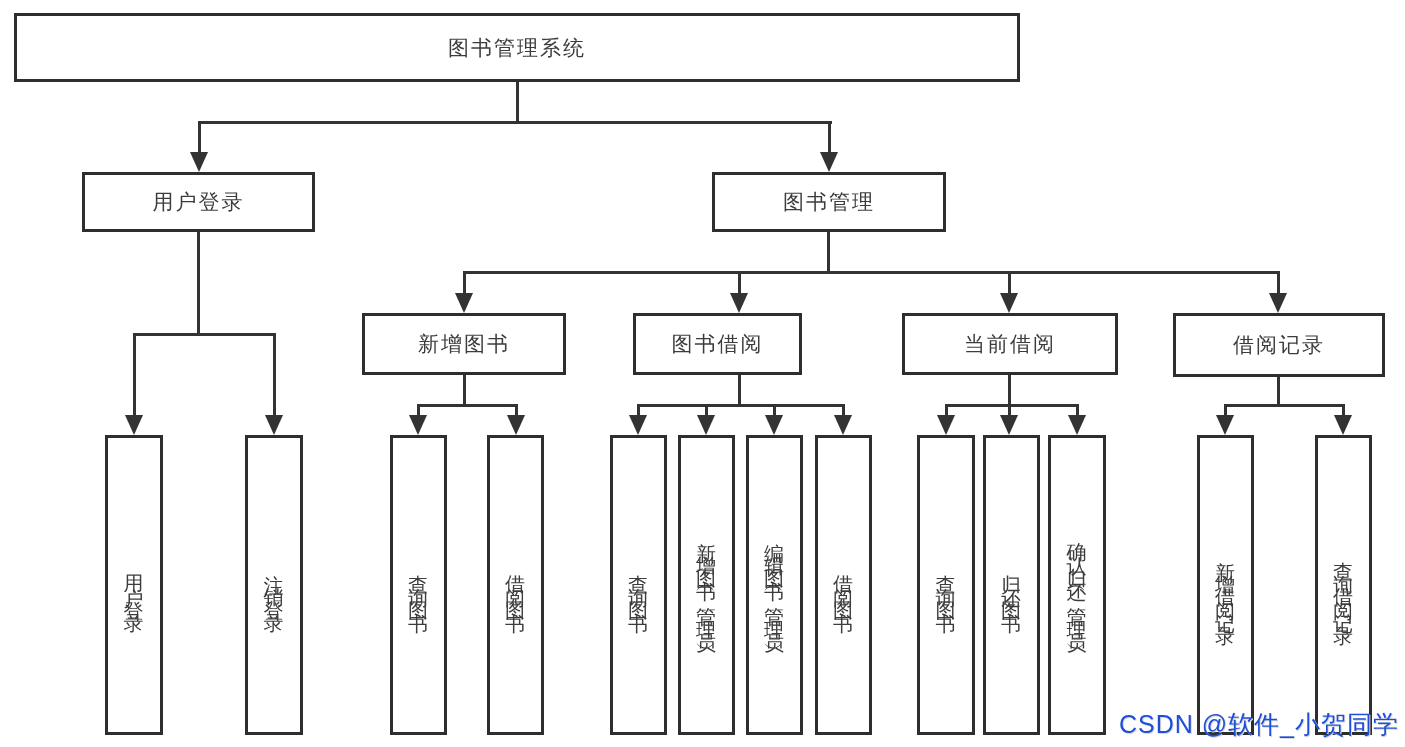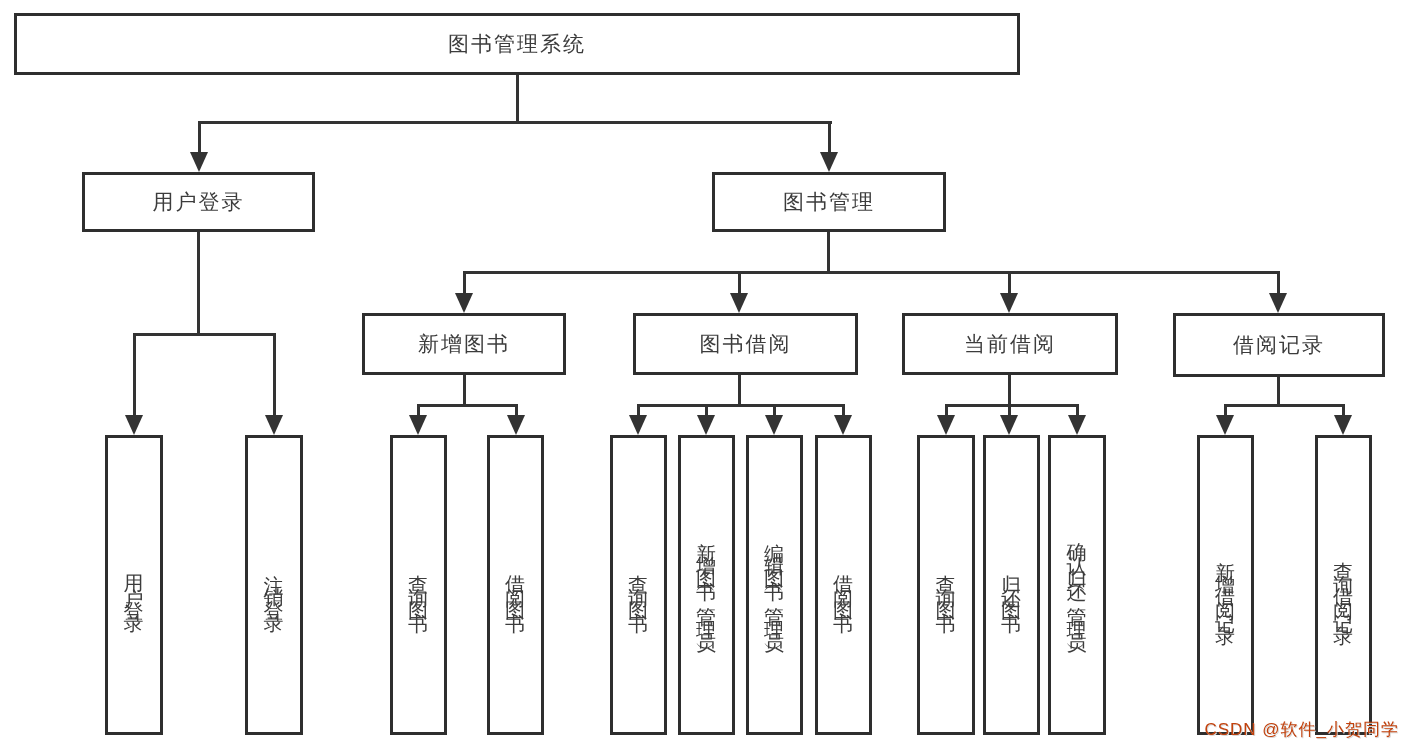--- a/index.html
+++ b/index.html
@@ -53,33 +53,33 @@
     width: 0; height: 0;
     border-left: 9px solid transparent;
     border-right: 9px solid transparent;
     border-top: 20px solid #333333;
     z-index: 1;
   }
   .watermark {
     position: absolute;
     right: 6px;
     bottom: 6px;
-    font-size: 17px;
-    color: #c2410c;
+    font-size: 25px;
+    color: #1d4ed8;
     letter-spacing: 1px;
     z-index: 3;
     text-shadow: 1px 1px 0 #d8d8d8;
   }
 </style>
 </head>
 <body>
 
 <div class="stage">
 
-  <div class="hbox" style="left:14px; top:13px; width:1006px; height:62px;">图书管理系统</div>
+  <div class="hbox" style="left:14px; top:13px; width:1006px; height:69px;">图书管理系统</div>
 
   <div class="vl" style="left:516px; top:67px; height:56px;"></div>
   <div class="hl" style="left:198px; top:121px; width:634px;"></div>
   <div class="vl" style="left:198px; top:121px; height:33px;"></div>
   <div class="arw" style="left:190px; top:152px;"></div>
   <div class="vl" style="left:828px; top:121px; height:33px;"></div>
   <div class="arw" style="left:820px; top:152px;"></div>
 
   <div class="hbox" style="left:82px; top:172px; width:233px; height:60px;">用户登录</div>
   <div class="hbox" style="left:712px; top:172px; width:234px; height:60px;">图书管理</div>
@@ -96,21 +96,21 @@
   <div class="vl" style="left:463px; top:271px; height:23px;"></div>
   <div class="arw" style="left:455px; top:293px;"></div>
   <div class="vl" style="left:738px; top:271px; height:23px;"></div>
   <div class="arw" style="left:730px; top:293px;"></div>
   <div class="vl" style="left:1008px; top:271px; height:23px;"></div>
   <div class="arw" style="left:1000px; top:293px;"></div>
   <div class="vl" style="left:1277px; top:271px; height:23px;"></div>
   <div class="arw" style="left:1269px; top:293px;"></div>
 
   <div class="hbox" style="left:362px; top:313px; width:204px; height:62px;">新增图书</div>
-  <div class="hbox" style="left:633px; top:313px; width:225px; height:62px;">图书借阅</div>
+  <div class="hbox" style="left:633px; top:313px; width:169px; height:62px;">图书借阅</div>
   <div class="hbox" style="left:902px; top:313px; width:216px; height:62px;">当前借阅</div>
   <div class="hbox" style="left:1173px; top:313px; width:212px; height:64px;">借阅记录</div>
 
   <div class="vl" style="left:463px; top:374px; height:33px;"></div>
   <div class="hl" style="left:417px; top:404px; width:101px;"></div>
   <div class="vl" style="left:417px; top:404px; height:13px;"></div>
   <div class="arw" style="left:409px; top:415px;"></div>
   <div class="vl" style="left:515px; top:404px; height:13px;"></div>
   <div class="arw" style="left:507px; top:415px;"></div>
 

